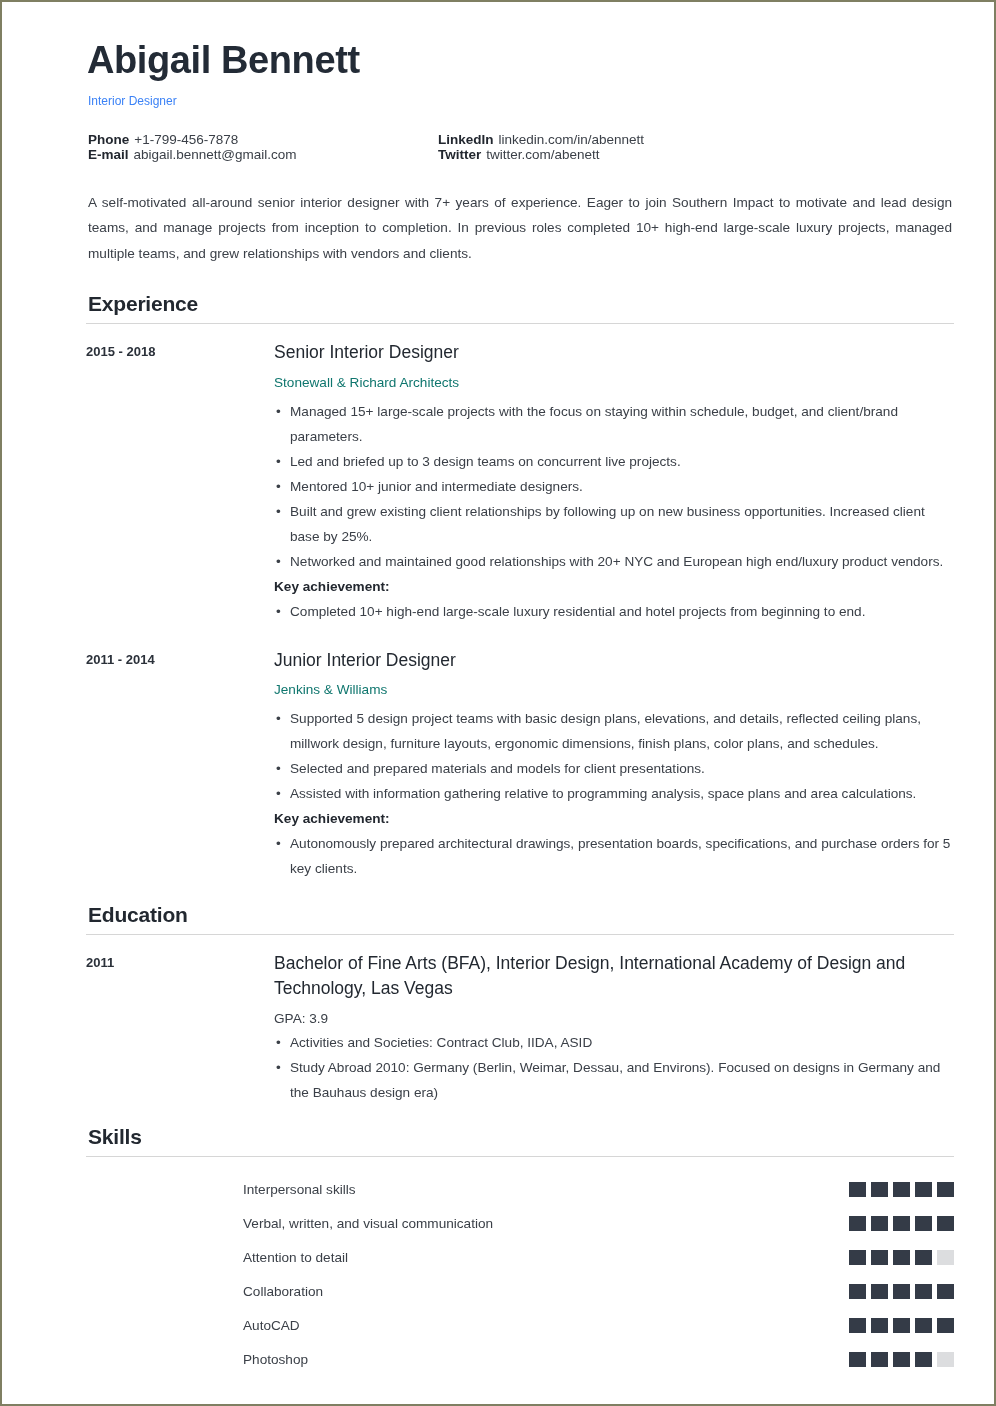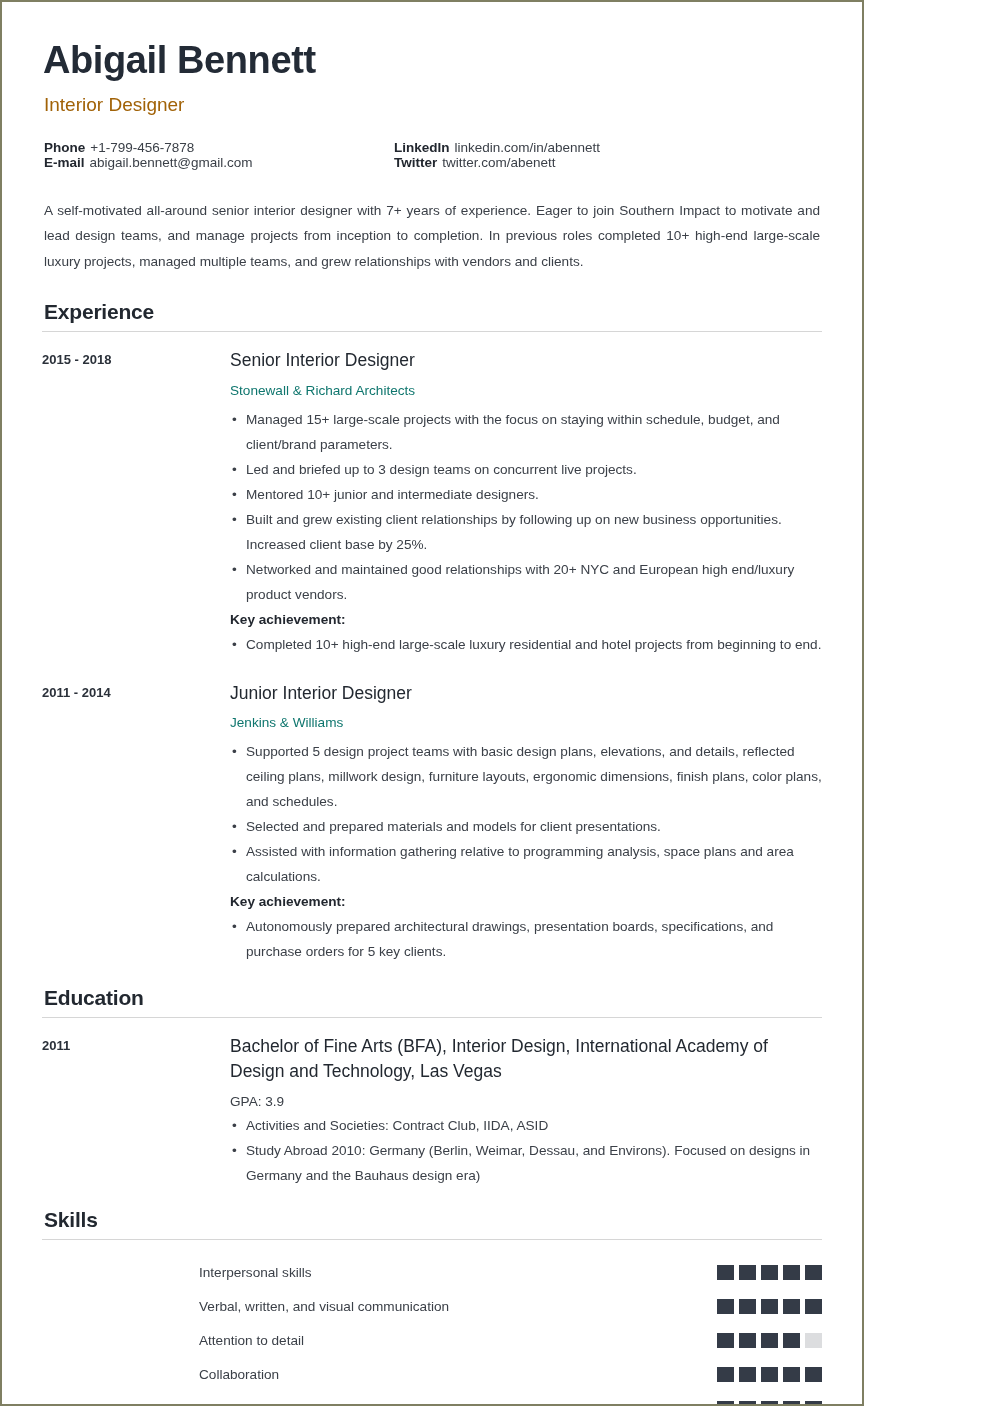--- a/index.html
+++ b/index.html
@@ -1,46 +1,47 @@
 <!DOCTYPE html>
 <html><head>
 <meta charset="utf-8">
 <style>
   html, body {
     margin: 0;
     padding: 0;
     background: #ffffff;
   }
   .page {
-    width: 864px;
+    width: 996px;
     height: 1406px;
     box-sizing: border-box;
     background: #ffffff;
     border: 2px solid #7f7f62;
     position: relative;
     overflow: hidden;
     font-family: "Liberation Sans", sans-serif;
     color: #3b3b3b;
+    padding-left: 44px;
   }
   .inner {
     padding: 30px 40px 0 40px;
   }
 
   
   .name {
     font-size: 38px;
     font-weight: bold;
     color: #232b36;
     letter-spacing: -0.4px;
     line-height: 1.1;
     margin: 8px 0 0 1px;
   }
   .job-title {
-    font-size: 19px;
-    color: #a16207;
+    font-size: 12px;
+    color: #3b82f6;
     margin: 12px 0 0 2px;
     font-weight: normal;
   }
 
   .contact-grid {
     margin: 24px 0 0 2px;
     display: grid;
     grid-template-columns: 350px 1fr;
     row-gap: 0;
   }
@@ -309,20 +310,21 @@
           <div class="skill-rating">
               <div class="sq"></div>
               <div class="sq"></div>
               <div class="sq"></div>
               <div class="sq"></div>
               <div class="sq"></div>
             </div>
         </div>
         <div class="skill-row">
           <div class="skill-spacer"></div>
+          <div class="skill-name">Photoshop</div>
           <div class="skill-rating">
               <div class="sq"></div>
               <div class="sq"></div>
               <div class="sq"></div>
               <div class="sq"></div>
               <div class="sq off"></div>
             </div>
         </div>
       </div>
     </div>

